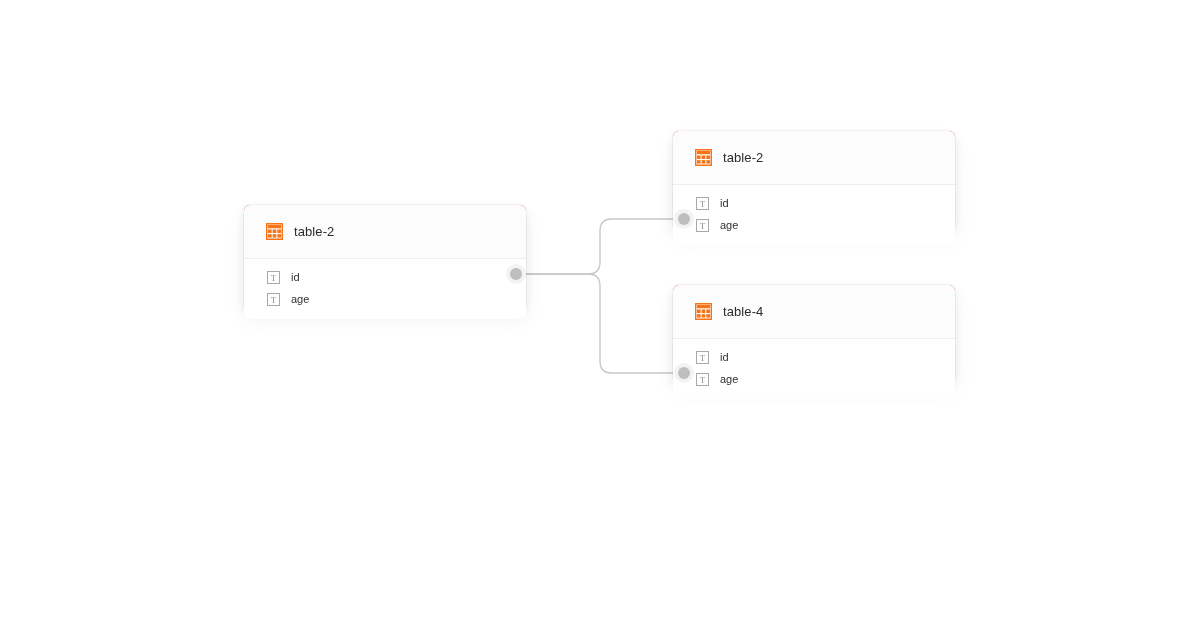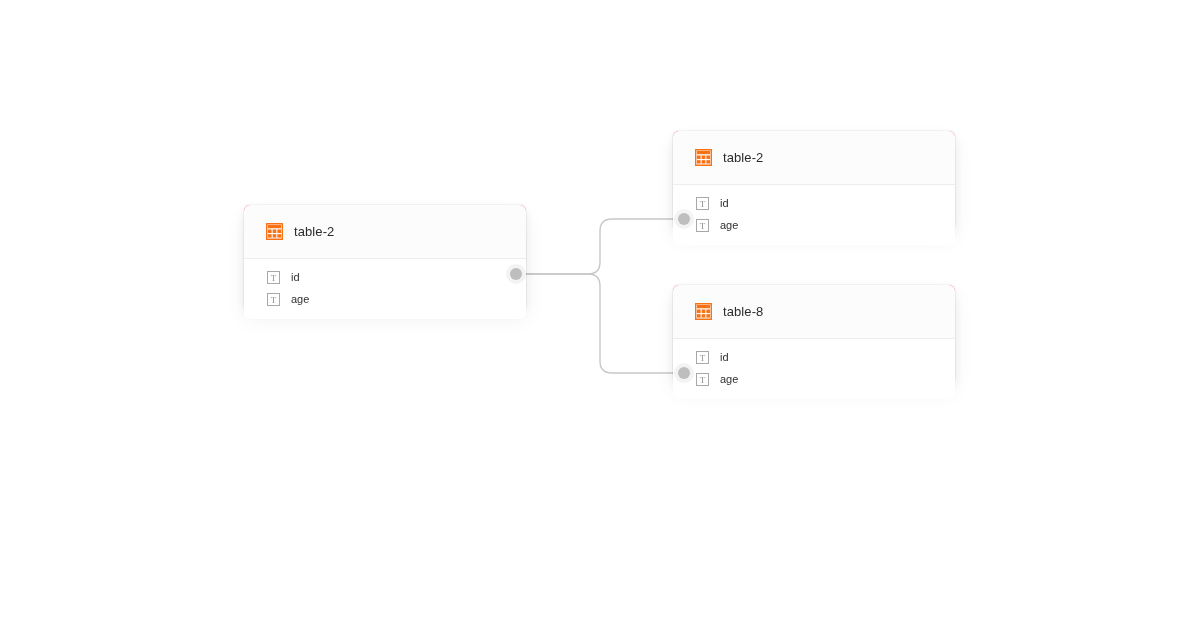--- a/index.html
+++ b/index.html
@@ -211,21 +211,21 @@
           <rect x="0.5" y="0.5" width="15" height="15" rx="1" fill="none" stroke="#f97316" stroke-width="1.6"></rect>
           <rect x="1.8" y="1.8" width="12.4" height="3.1" fill="#f97316"></rect>
           <rect x="1.8" y="6.1" width="3.5" height="3.3" fill="#f97316"></rect>
           <rect x="6.3" y="6.1" width="3.4" height="3.3" fill="#f97316"></rect>
           <rect x="10.7" y="6.1" width="3.5" height="3.3" fill="#f97316"></rect>
           <rect x="1.8" y="10.5" width="3.5" height="3.2" fill="#f97316"></rect>
           <rect x="6.3" y="10.5" width="3.4" height="3.2" fill="#f97316"></rect>
           <rect x="10.7" y="10.5" width="3.5" height="3.2" fill="#f97316"></rect>
         </svg>
       </span>
-      <span class="node-title">table-8</span>
+      <span class="node-title">table-4</span>
     </div>
     <div class="node-body">
       <div class="field-row">
         <span>
           <svg class="field-icon" viewBox="0 0 13 13" xmlns="http://www.w3.org/2000/svg">
             <rect x="0.5" y="0.5" width="12" height="12" fill="none" stroke="#a8a8a8" stroke-width="1"></rect>
             <text x="6.5" y="9.6" font-family="Liberation Serif, serif" font-size="9" fill="#8f8f8f" text-anchor="middle">T</text>
           </svg>
         </span>
         <span class="field-label">id</span>

